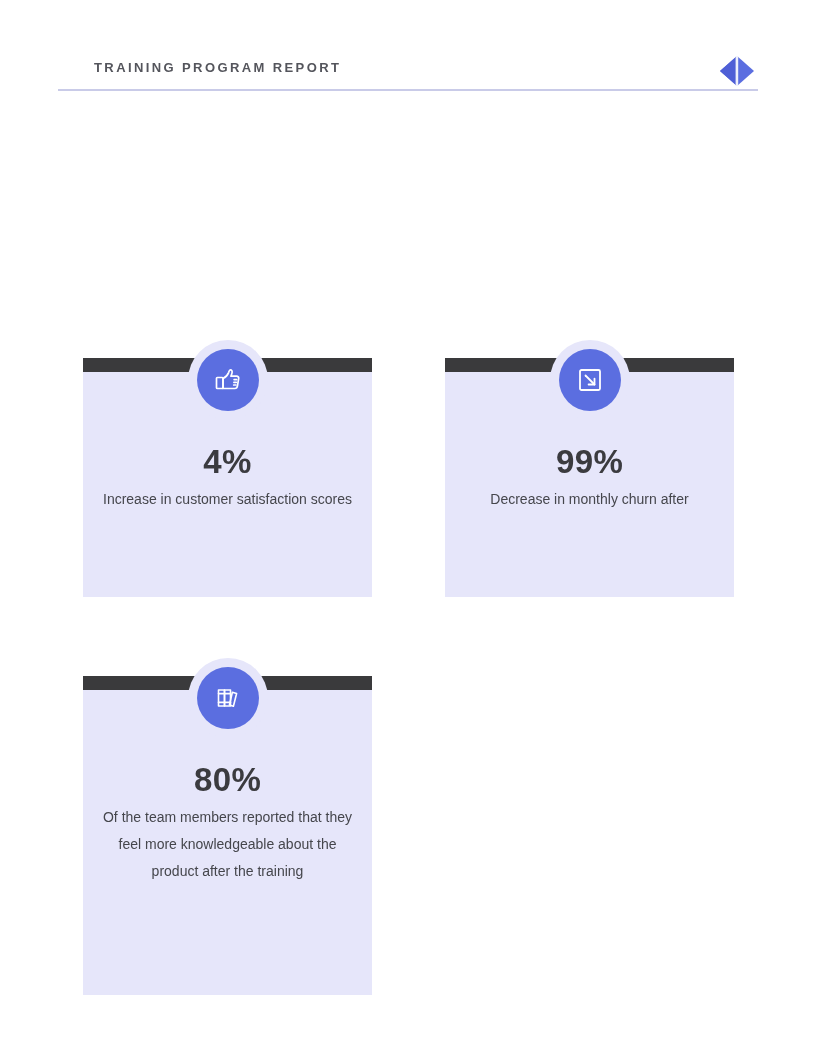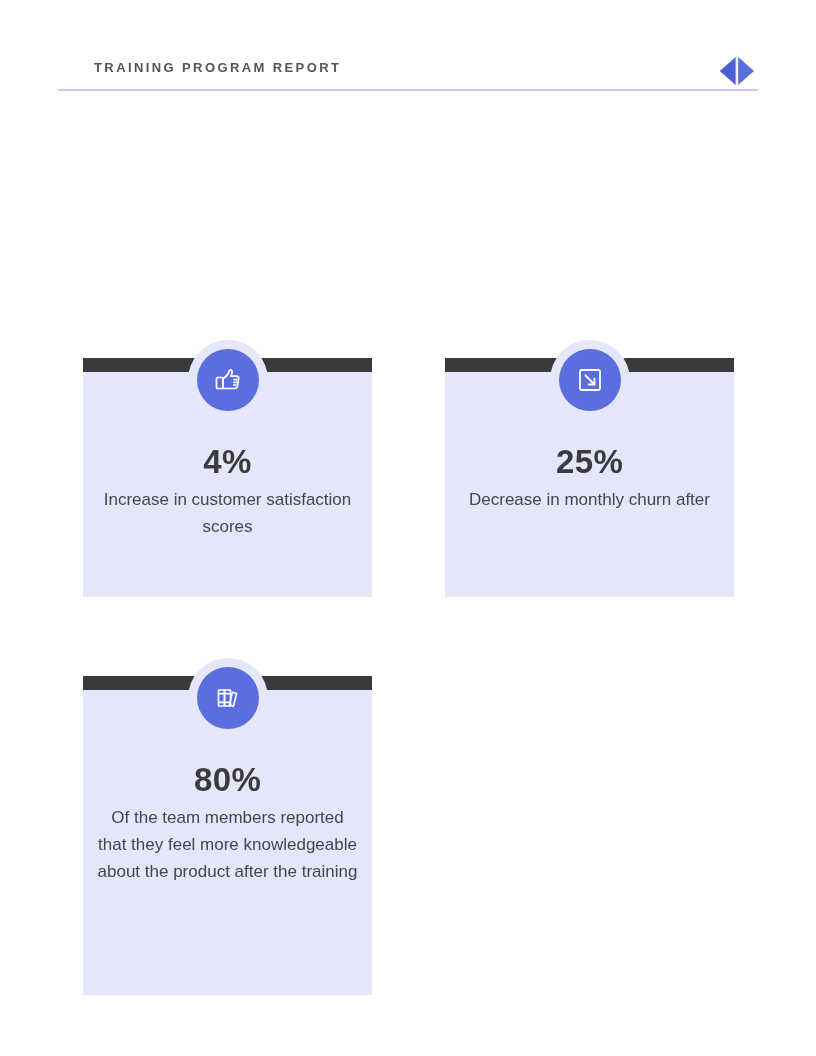--- a/index.html
+++ b/index.html
@@ -133,21 +133,21 @@
     font-weight: bold;
     color: #3b3b3f;
     letter-spacing: 0.4px;
   }
   .card-desc {
     position: absolute;
     left: 14px;
     top: 146px;
     width: 261px;
     text-align: center;
-    font-size: 17px;
+    font-size: 14px;
     line-height: 27px;
     color: #45464c;
   }
 </style>
 </head>
 <body>
 
 <div class="header">
   <div class="header-title">TRAINING PROGRAM REPORT</div>
 
@@ -191,21 +191,21 @@
     <div class="card-bar"></div>
     <div class="card-body"></div>
     <div class="card-ring"></div>
     <div class="card-circle">
       <svg width="30" height="30" viewBox="0 0 30 30" fill="none" stroke="#ffffff" stroke-width="1.8" stroke-linecap="round" stroke-linejoin="round">
         <rect x="5" y="5" width="20" height="20" rx="1.5"></rect>
         <path d="M10.5 10.5 L19.5 19.5"></path>
         <path d="M19.5 13.6 L19.5 19.5 L13.6 19.5"></path>
       </svg>
     </div>
-    <div class="card-stat">25%</div>
+    <div class="card-stat">99%</div>
     <div class="card-desc">Decrease in monthly churn after</div>
   </div>
 
   <div class="card card-col-left card-row-bottom">
     <div class="card-bar"></div>
     <div class="card-body"></div>
     <div class="card-ring"></div>
     <div class="card-circle">
       <svg width="30" height="30" viewBox="0 0 30 30" fill="none" stroke="#ffffff" stroke-width="1.6" stroke-linecap="round" stroke-linejoin="round">
         <rect x="5.5" y="7" width="6" height="16"></rect>

